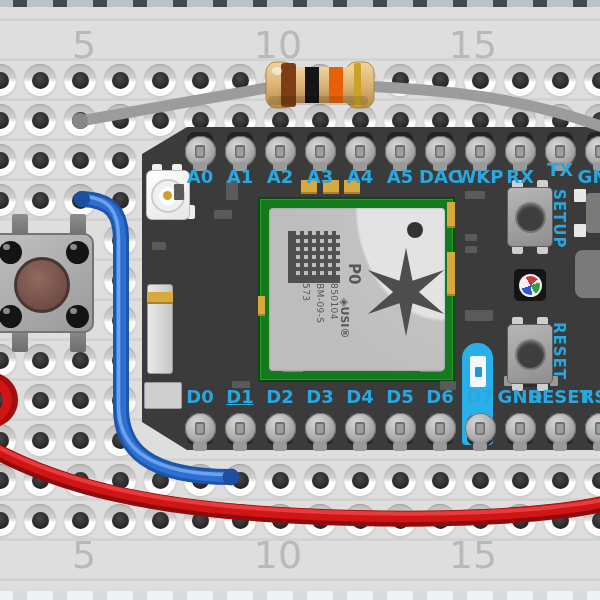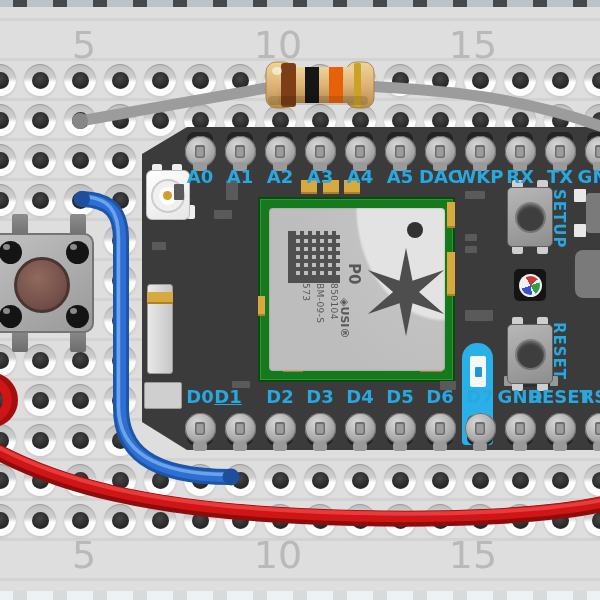--- a/index.html
+++ b/index.html
@@ -321,31 +321,31 @@
       <div class="pin" style="left: 464.5px; top: 135.5px;"></div>
       <div class="pin-nub" style="left: 473px; top: 162px;"></div>
       <div class="pin-label" style="left: 480px; top: 167px;">WKP</div>
       <div class="pin-pad" style="left: 507px; top: 132px;"></div>
       <div class="pin" style="left: 504.5px; top: 135.5px;"></div>
       <div class="pin-nub" style="left: 513px; top: 162px;"></div>
       <div class="pin-label" style="left: 520px; top: 167px;">RX</div>
       <div class="pin-pad" style="left: 547px; top: 132px;"></div>
       <div class="pin" style="left: 544.5px; top: 135.5px;"></div>
       <div class="pin-nub" style="left: 553px; top: 162px;"></div>
-      <div class="pin-label" style="left: 560px; top: 167px;">TX</div>
+      <div class="pin-label" style="left: 560px; top: 160px;">TX</div>
       <div class="pin-pad" style="left: 587px; top: 132px;"></div>
       <div class="pin" style="left: 584.5px; top: 135.5px;"></div>
       <div class="pin-nub" style="left: 593px; top: 162px;"></div>
       <div class="pin-label" style="left: 600px; top: 167px;">GND</div>
       <div class="pin-pad" style="left: 187px; top: 415px;"></div>
       <div class="pin-label" style="left: 200px; top: 387px;">D0</div>
       <div class="pin" style="left: 184.5px; top: 412.5px;"></div>
       <div class="pin-nub" style="left: 193px; top: 442px;"></div>
       <div class="pin-pad" style="left: 227px; top: 415px;"></div>
-      <div class="pin-label" style="left: 228px; top: 387px; text-decoration: underline;">D1</div>
+      <div class="pin-label" style="left: 240px; top: 387px; text-decoration: underline;">D1</div>
       <div class="pin" style="left: 224.5px; top: 412.5px;"></div>
       <div class="pin-nub" style="left: 233px; top: 442px;"></div>
       <div class="pin-pad" style="left: 267px; top: 415px;"></div>
       <div class="pin-label" style="left: 280px; top: 387px;">D2</div>
       <div class="pin" style="left: 264.5px; top: 412.5px;"></div>
       <div class="pin-nub" style="left: 273px; top: 442px;"></div>
       <div class="pin-pad" style="left: 307px; top: 415px;"></div>
       <div class="pin-label" style="left: 320px; top: 387px;">D3</div>
       <div class="pin" style="left: 304.5px; top: 412.5px;"></div>
       <div class="pin-nub" style="left: 313px; top: 442px;"></div>

